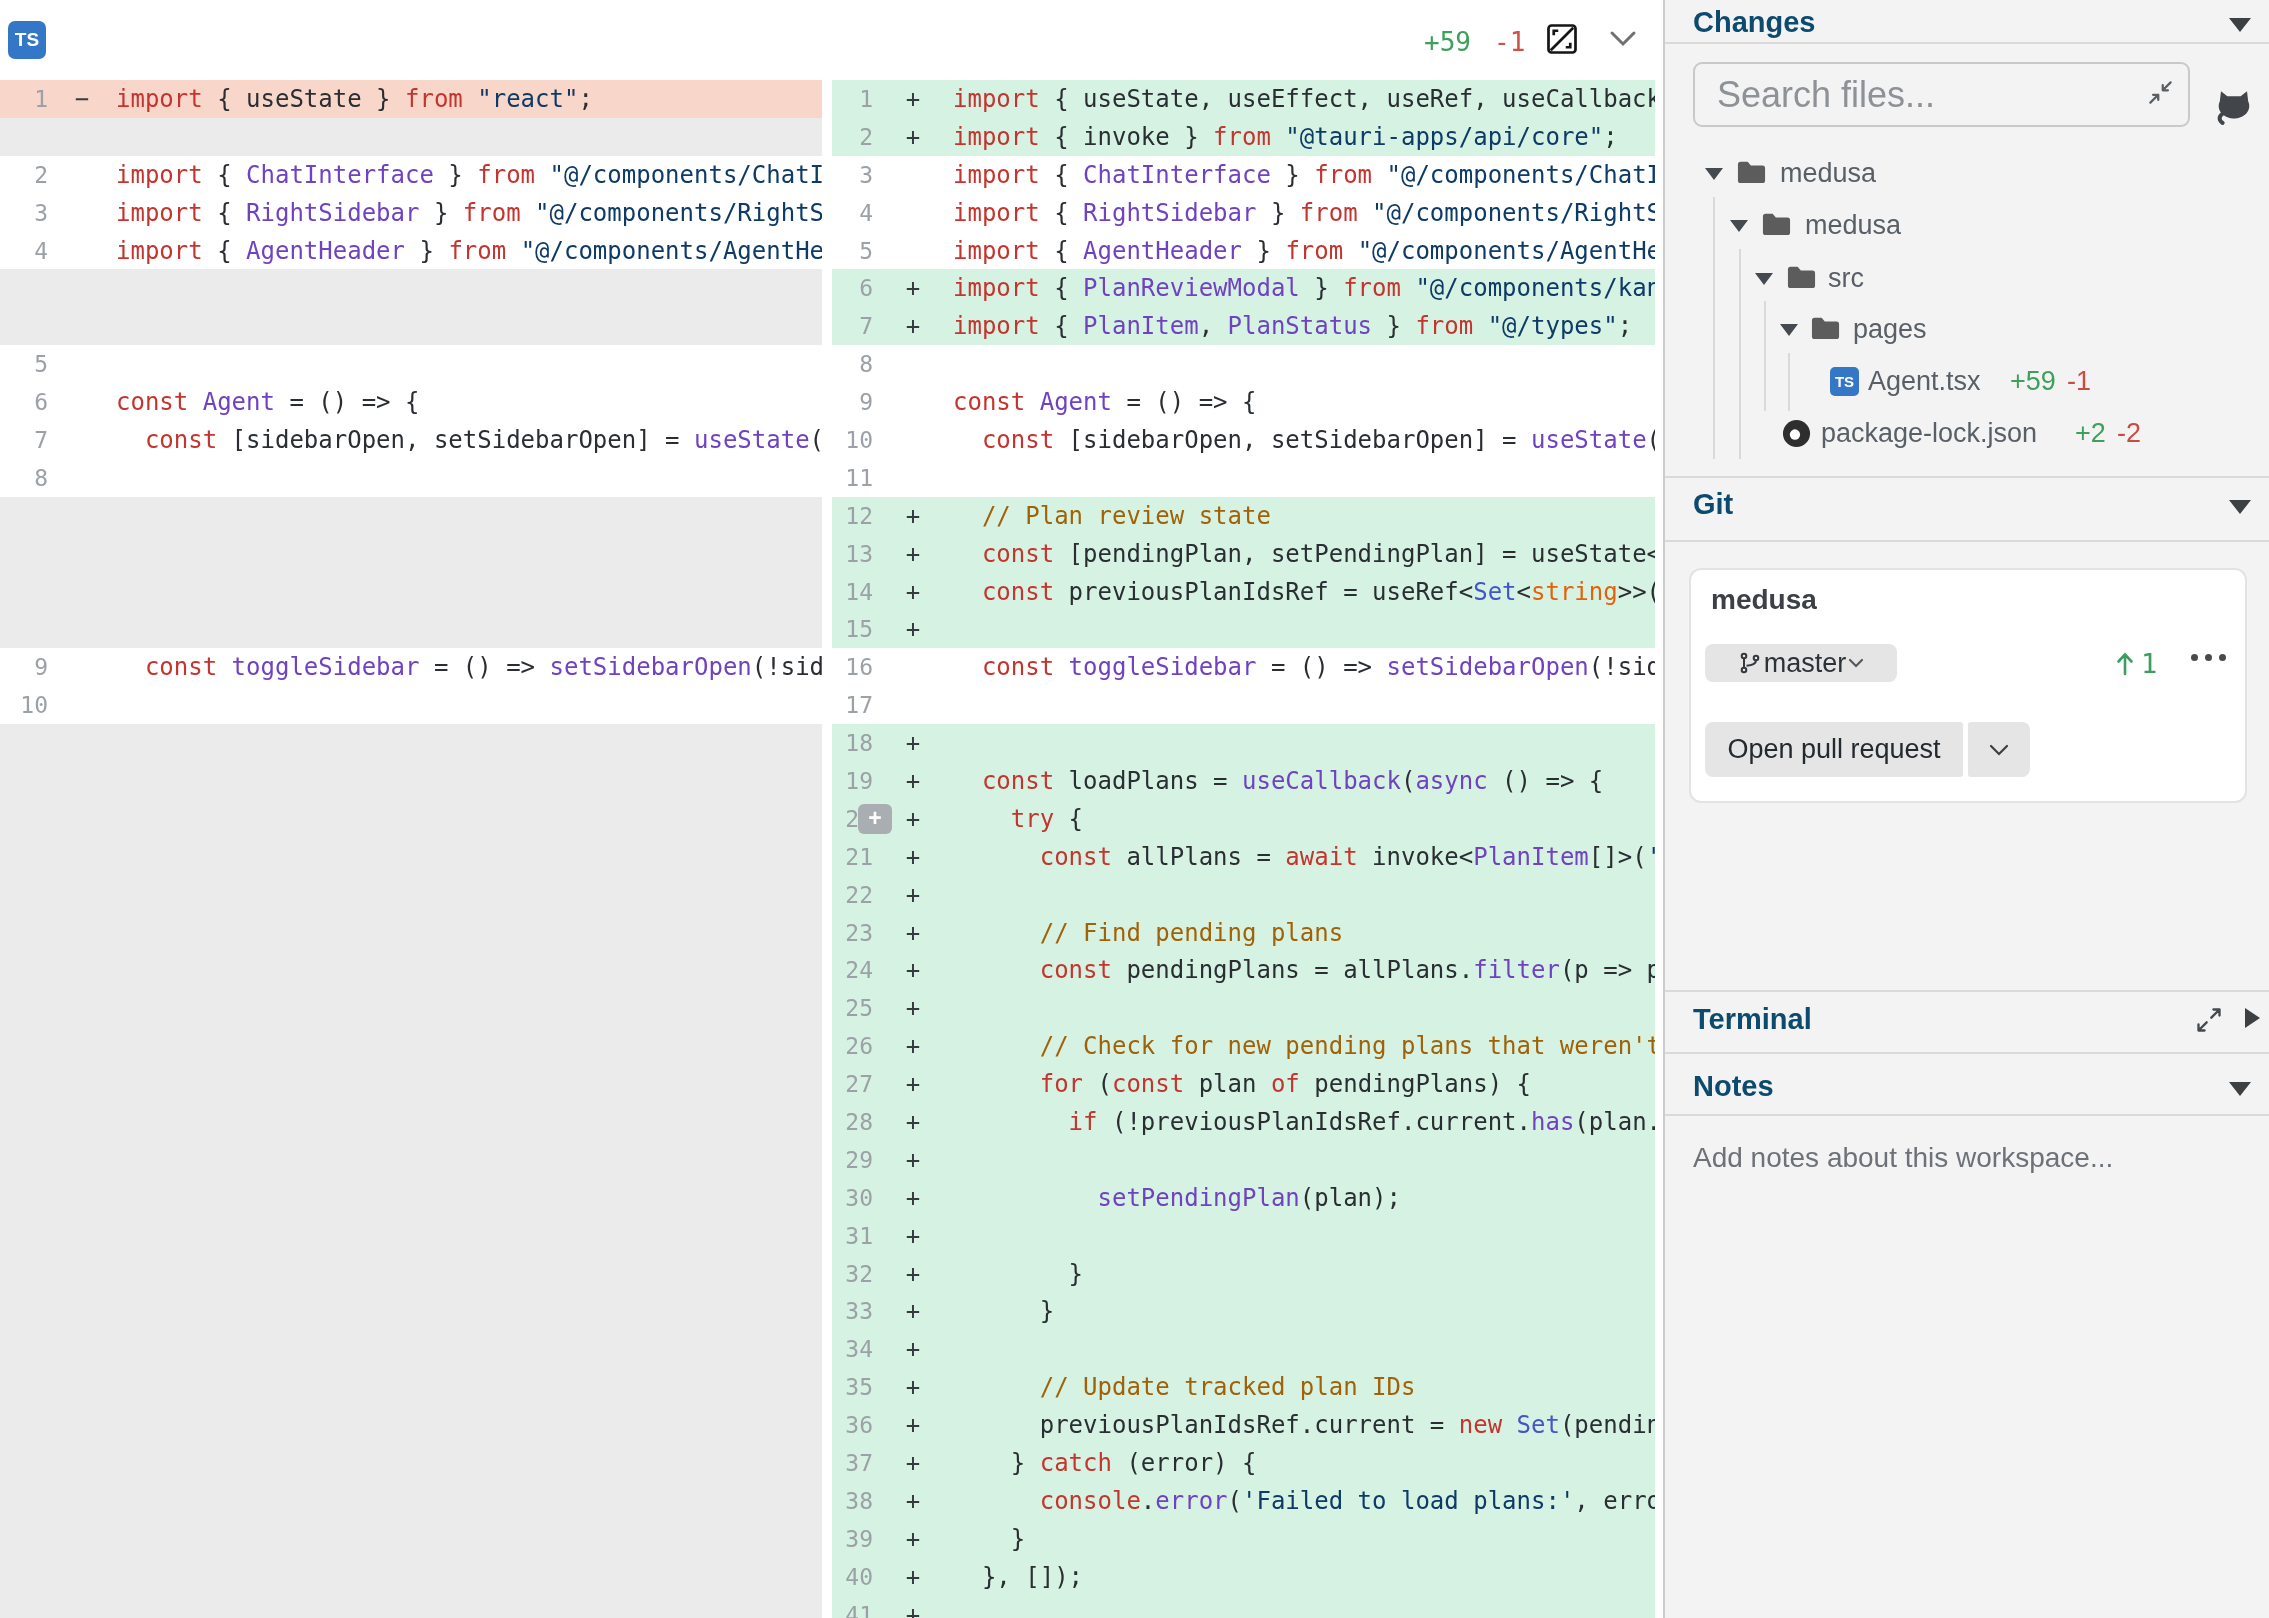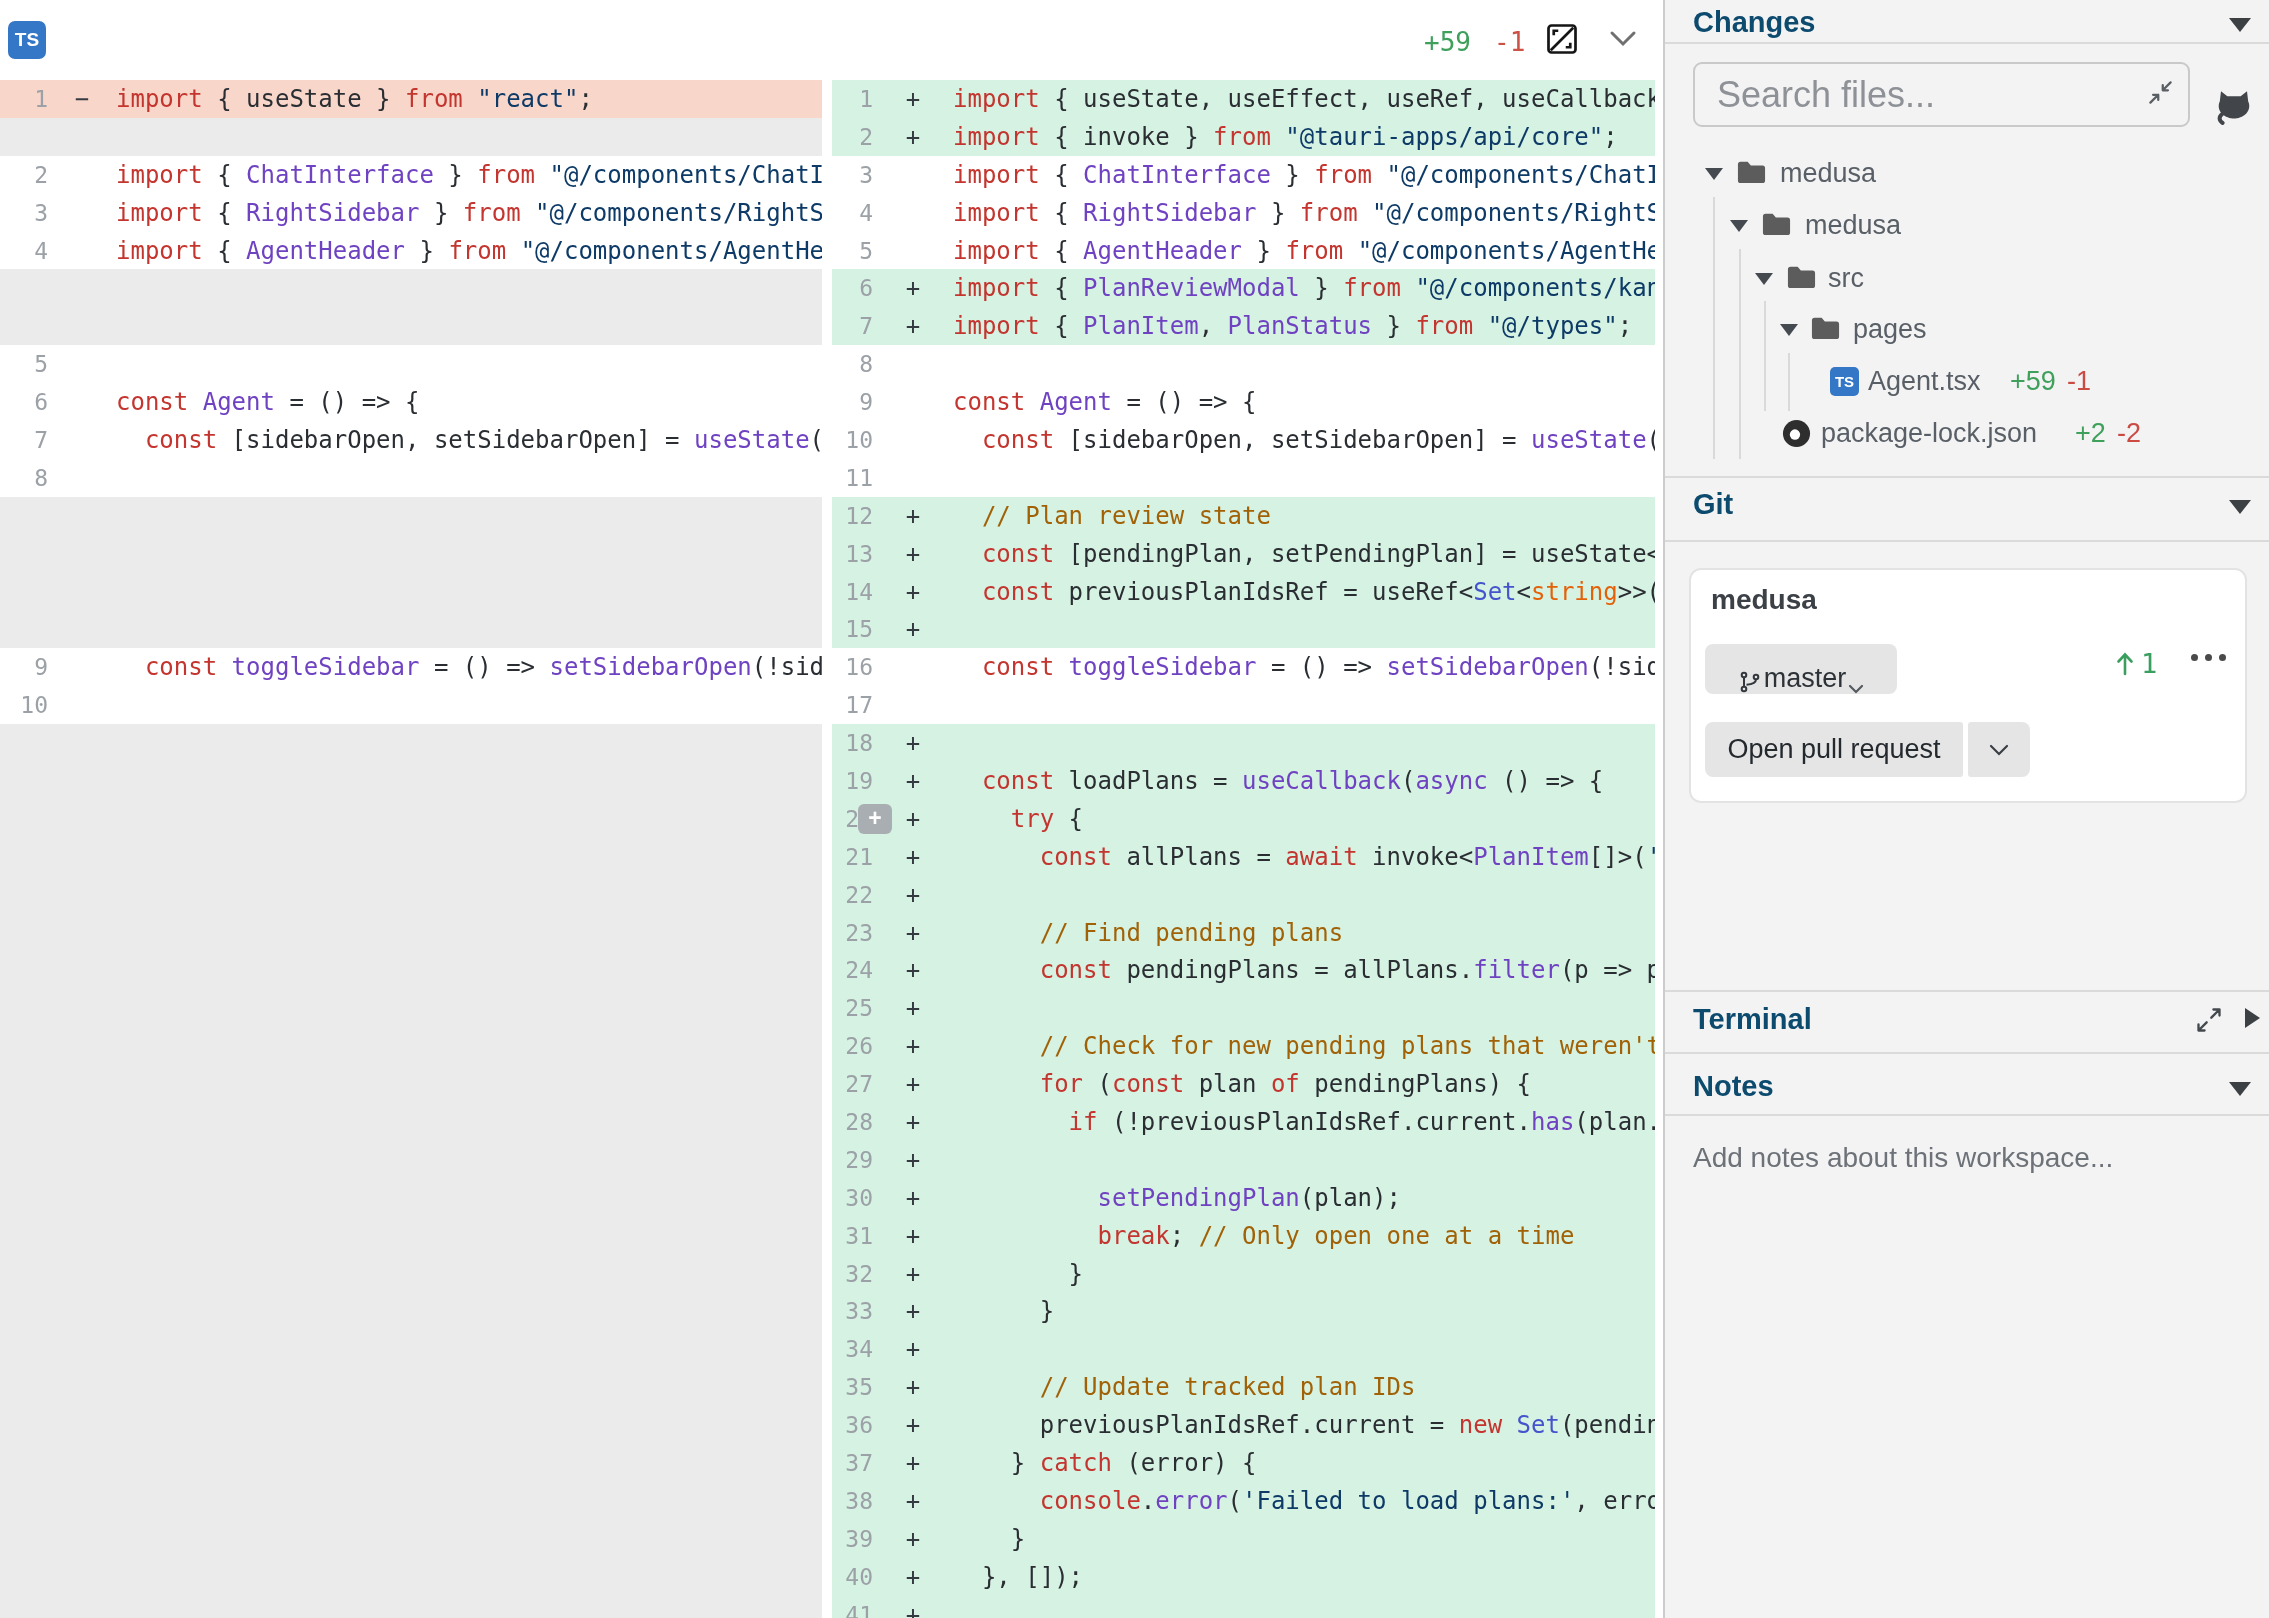--- a/index.html
+++ b/index.html
@@ -81,22 +81,22 @@
   .t-del{position:absolute;top:11px;font-size:27px;color:#cb4b43}
   .guide{position:absolute;width:2px;background:#d9d9d9}
   .g1{left:48px;top:197px;height:262px}
   .g2{left:74px;top:249px;height:210px}
   .g3{left:99px;top:301px;height:110px}
   .g4{left:123px;top:353px;height:58px}
 
   .card{position:absolute;background:#fff;border:2px solid #e3e3e3;border-radius:12px;box-sizing:border-box}
   .git-card{left:24px;top:568px;width:558px;height:235px}
   .repo-name{position:absolute;left:20px;top:14px;font-weight:700;font-size:28px;color:#3c4147}
-  .branch-pill{position:absolute;left:14px;top:74px;width:192px;height:50px;background:#e5e5e6;
-               border-radius:8px;display:flex;align-items:flex-end;justify-content:center;gap:2px}
+  .branch-pill{position:absolute;left:14px;top:74px;width:192px;height:38px;background:#e5e5e6;
+               border-radius:8px;display:flex;align-items:center;justify-content:center;gap:2px}
   .branch-label{font-size:27px;color:#2d3237}
   .ahead{position:absolute;left:424px;top:78px;display:flex;align-items:center;gap:6px}
   .ahead-n{font-family:"DejaVu Sans Mono",monospace;font-size:27px;color:#3a9e5f}
   .dots{position:absolute;left:500px;top:84px;display:flex;gap:7px}
   .dots i{width:7px;height:7px;border-radius:50%;background:#4a4a4a}
   .pr-btn{position:absolute;left:14px;top:152px;width:258px;height:55px;background:#e5e5e6;
           border-radius:8px 3px 3px 8px;display:flex;align-items:center;justify-content:center;
           font-size:27px;color:#24292e}
   .pr-caret{position:absolute;left:277px;top:152px;width:62px;height:55px;background:#e5e5e6;
             border-radius:3px 8px 8px 3px;display:flex;align-items:center;justify-content:center}
@@ -204,21 +204,21 @@
     <div class="row add"><span class="num">21</span><span class="marker">+</span><span class="code"><span class="tk-p">      </span><span class="tk-k">const</span><span class="tk-p"> allPlans = </span><span class="tk-k">await</span><span class="tk-p"> invoke&lt;</span><span class="tk-t">PlanItem</span><span class="tk-p">[]&gt;(</span><span class="tk-s">'get_plans'</span></span></div>
     <div class="row add"><span class="num">22</span><span class="marker">+</span><span class="code"></span></div>
     <div class="row add"><span class="num">23</span><span class="marker">+</span><span class="code"><span class="tk-c">      // Find pending plans</span></span></div>
     <div class="row add"><span class="num">24</span><span class="marker">+</span><span class="code"><span class="tk-p">      </span><span class="tk-k">const</span><span class="tk-p"> pendingPlans = allPlans.</span><span class="tk-t">filter</span><span class="tk-p">(p =&gt; p.status === </span></span></div>
     <div class="row add"><span class="num">25</span><span class="marker">+</span><span class="code"></span></div>
     <div class="row add"><span class="num">26</span><span class="marker">+</span><span class="code"><span class="tk-c">      // Check for new pending plans that weren't seen before</span></span></div>
     <div class="row add"><span class="num">27</span><span class="marker">+</span><span class="code"><span class="tk-p">      </span><span class="tk-k">for</span><span class="tk-p"> (</span><span class="tk-k">const</span><span class="tk-p"> plan </span><span class="tk-k">of</span><span class="tk-p"> pendingPlans) {</span></span></div>
     <div class="row add"><span class="num">28</span><span class="marker">+</span><span class="code"><span class="tk-p">        </span><span class="tk-k">if</span><span class="tk-p"> (!previousPlanIdsRef.current.</span><span class="tk-t">has</span><span class="tk-p">(plan.id)) {</span></span></div>
     <div class="row add"><span class="num">29</span><span class="marker">+</span></div>
     <div class="row add"><span class="num">30</span><span class="marker">+</span><span class="code"><span class="tk-p">          </span><span class="tk-t">setPendingPlan</span><span class="tk-p">(plan);</span></span></div>
-    <div class="row add"><span class="num">31</span><span class="marker">+</span><span class="code"><span class="tk-p">          </span><span class="tk-k">break</span><span class="tk-p">; </span><span class="tk-c">// Only open one at a time</span></span></div>
+    <div class="row add"><span class="num">31</span><span class="marker">+</span></div>
     <div class="row add"><span class="num">32</span><span class="marker">+</span><span class="code"><span class="tk-p">        }</span></span></div>
     <div class="row add"><span class="num">33</span><span class="marker">+</span><span class="code"><span class="tk-p">      }</span></span></div>
     <div class="row add"><span class="num">34</span><span class="marker">+</span><span class="code"></span></div>
     <div class="row add"><span class="num">35</span><span class="marker">+</span><span class="code"><span class="tk-c">      // Update tracked plan IDs</span></span></div>
     <div class="row add"><span class="num">36</span><span class="marker">+</span><span class="code"><span class="tk-p">      previousPlanIdsRef.current = </span><span class="tk-k">new</span><span class="tk-p"> </span><span class="tk-b">Set</span><span class="tk-p">(pendingPlans.map(p =&gt; p.id));</span></span></div>
     <div class="row add"><span class="num">37</span><span class="marker">+</span><span class="code"><span class="tk-p">    } </span><span class="tk-k">catch</span><span class="tk-p"> (error) {</span></span></div>
     <div class="row add"><span class="num">38</span><span class="marker">+</span><span class="code"><span class="tk-p">      </span><span class="tk-k">console</span><span class="tk-p">.</span><span class="tk-t">error</span><span class="tk-p">(</span><span class="tk-s">'Failed to load plans:'</span><span class="tk-p">, error);</span></span></div>
     <div class="row add"><span class="num">39</span><span class="marker">+</span><span class="code"><span class="tk-p">    }</span></span></div>
     <div class="row add"><span class="num">40</span><span class="marker">+</span><span class="code"><span class="tk-p">  }, []);</span></span></div>
     <div class="row add"><span class="num">41</span><span class="marker">+</span><span class="code"></span></div>

